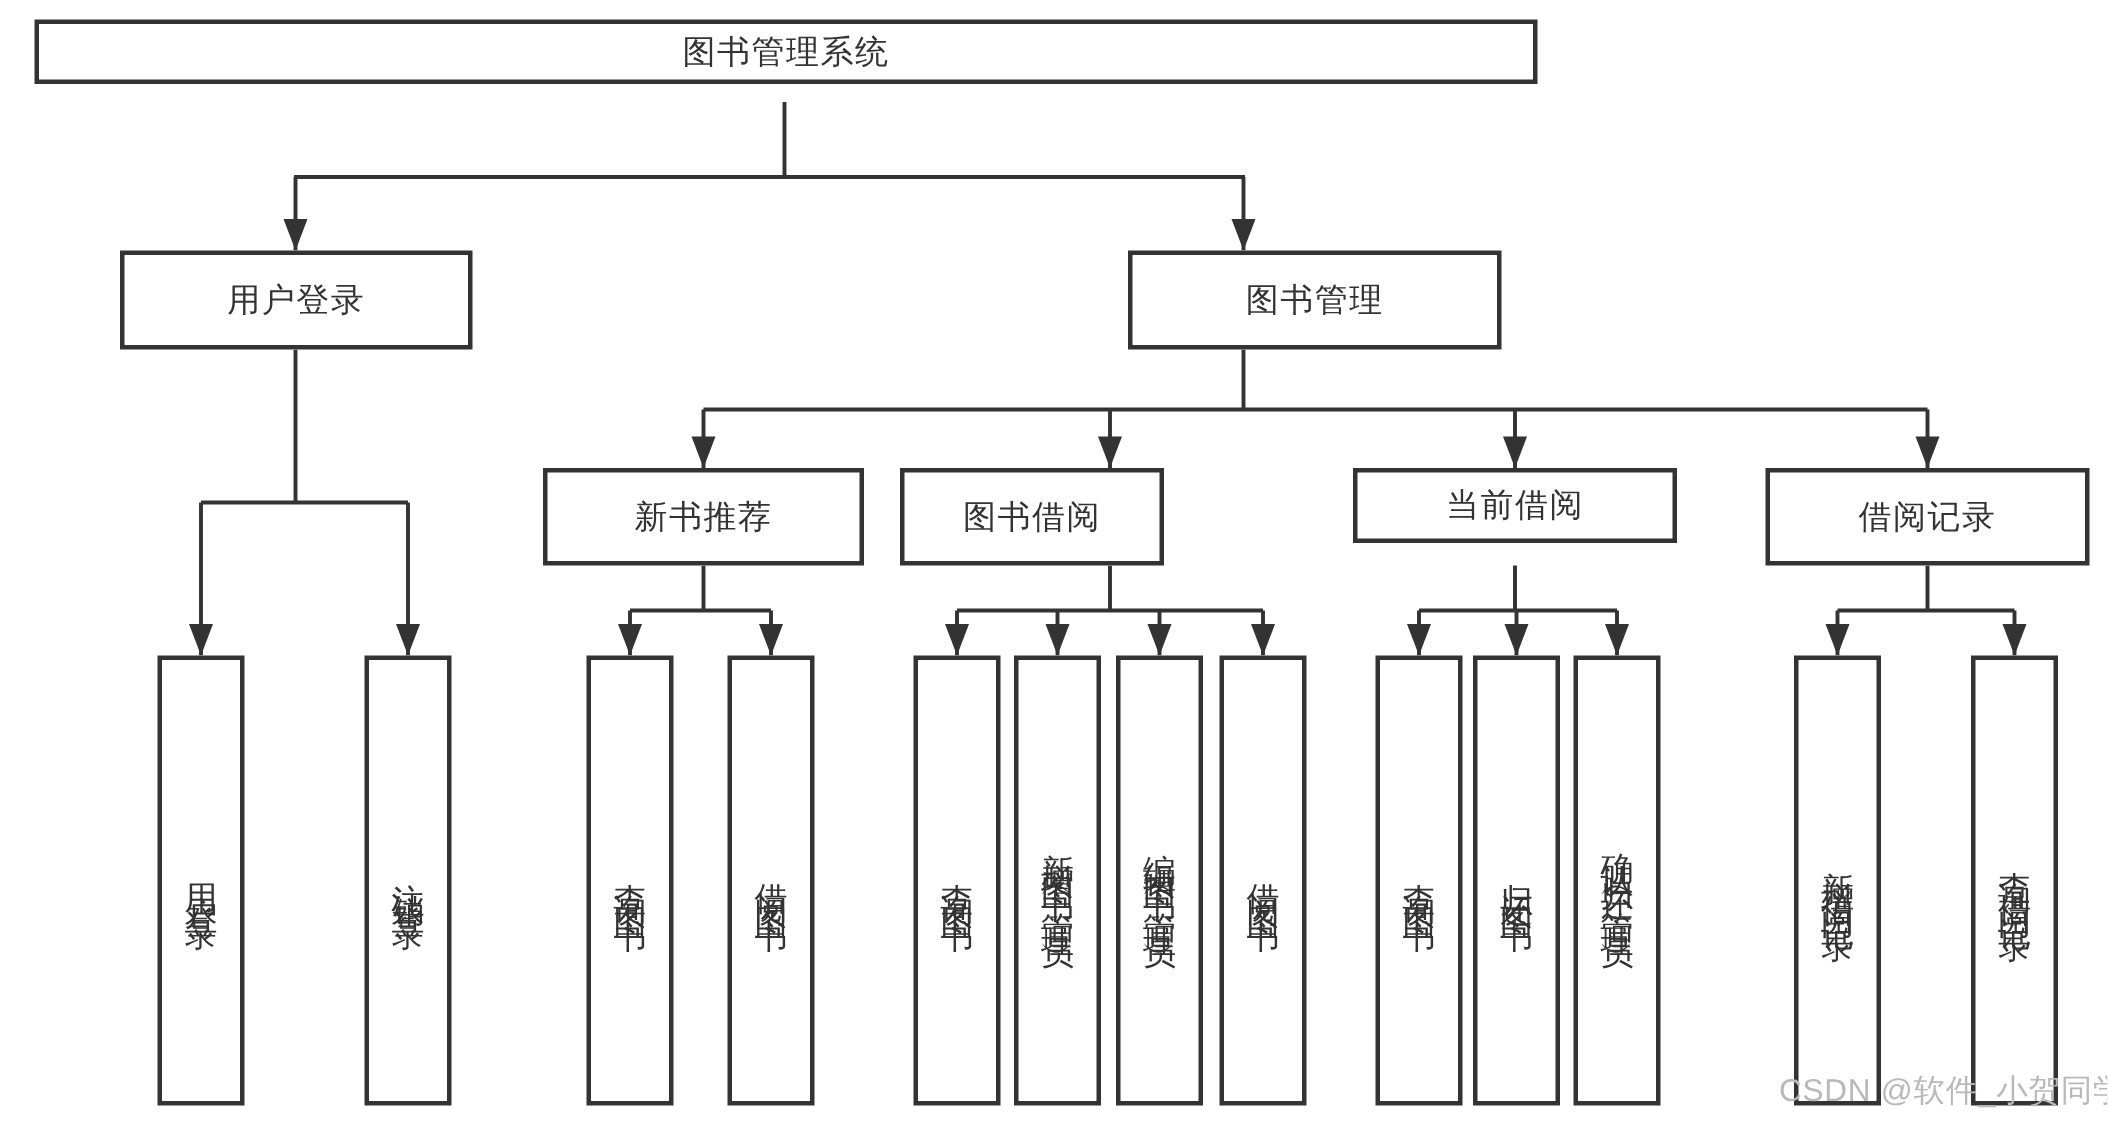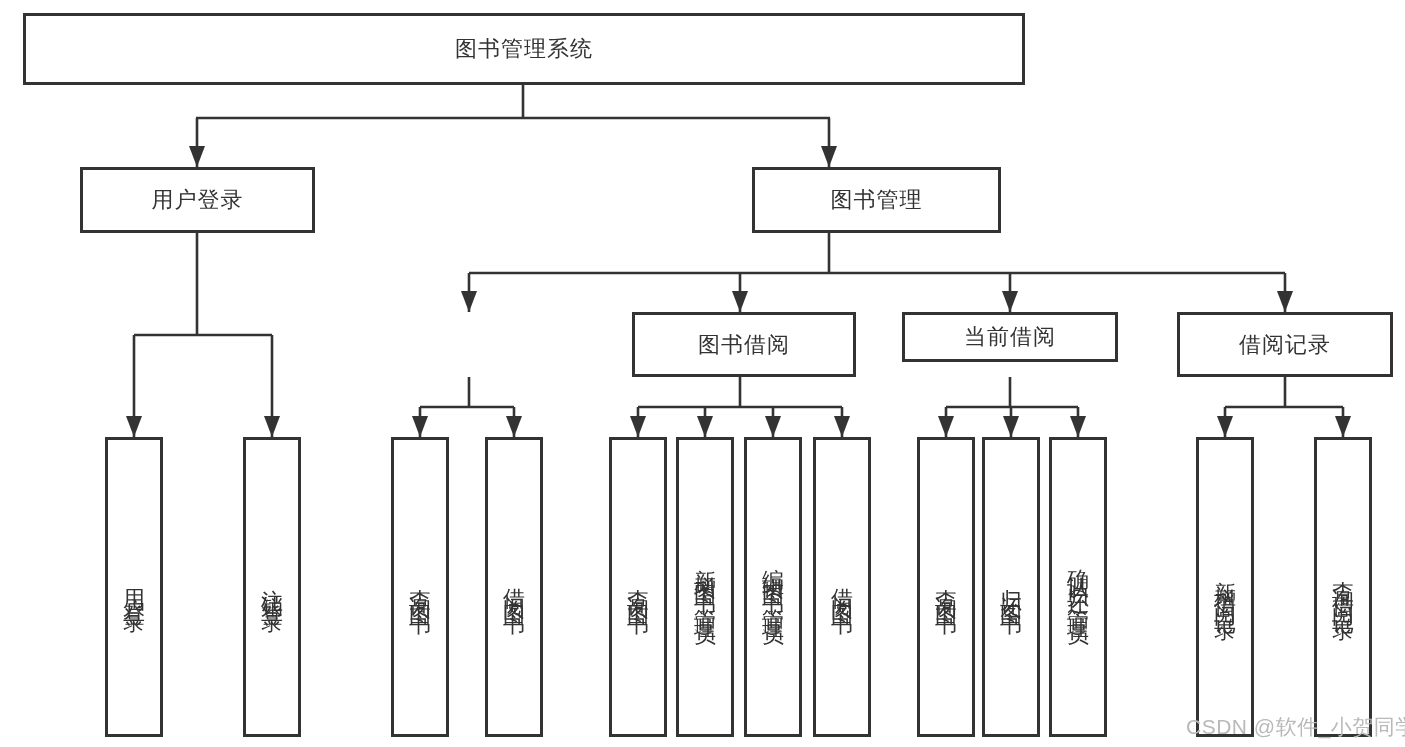--- a/index.html
+++ b/index.html
@@ -82,32 +82,35 @@
       <polygon points="765,416 781,416 773,437"></polygon>
       <polygon points="834,416 850,416 842,437"></polygon>
       <polygon points="938,416 954,416 946,437"></polygon>
       <polygon points="1003,416 1019,416 1011,437"></polygon>
       <polygon points="1070,416 1086,416 1078,437"></polygon>
       <polygon points="1217,416 1233,416 1225,437"></polygon>
       <polygon points="1335,416 1351,416 1343,437"></polygon>
     </g>
   </svg>
 
-  <div class="box h" style="left:23px;top:13px;width:1002px;height:72px">
+  <div class="box h" style="left:23px;top:13px;width:1002px;height:43px">
     <span>图书管理系统</span>
   </div>
 
   <div class="box h" style="left:80px;top:167px;width:235px;height:66px">
     <span>用户登录</span>
   </div>
   <div class="box h" style="left:752px;top:167px;width:249px;height:66px">
     <span>图书管理</span>
   </div>
 
-  <div class="box h" style="left:632px;top:312px;width:224px;height:65px">
+  <div class="box h" style="left:362px;top:312px;width:214px;height:65px">
+    <span>新书推荐</span>
+  </div>
+  <div class="box h" style="left:600px;top:312px;width:176px;height:65px">
     <span>图书借阅</span>
   </div>
   <div class="box h" style="left:902px;top:312px;width:216px;height:50px">
     <span>当前借阅</span>
   </div>
   <div class="box h" style="left:1177px;top:312px;width:216px;height:65px">
     <span>借阅记录</span>
   </div>
 
   <div class="box v" style="left:105px;top:437px;width:58px;height:300px">

